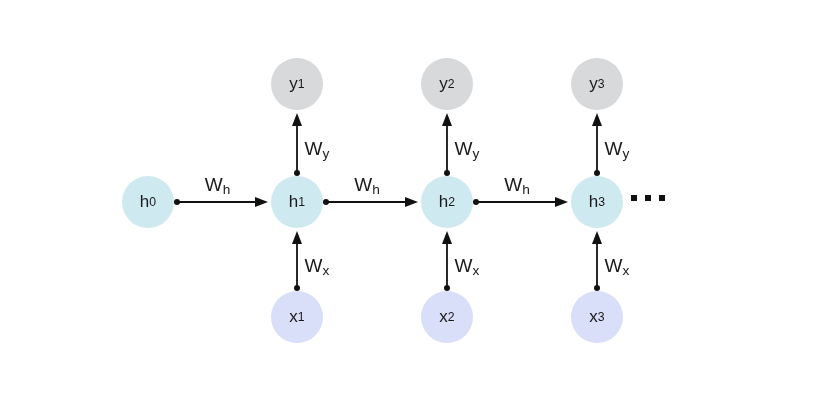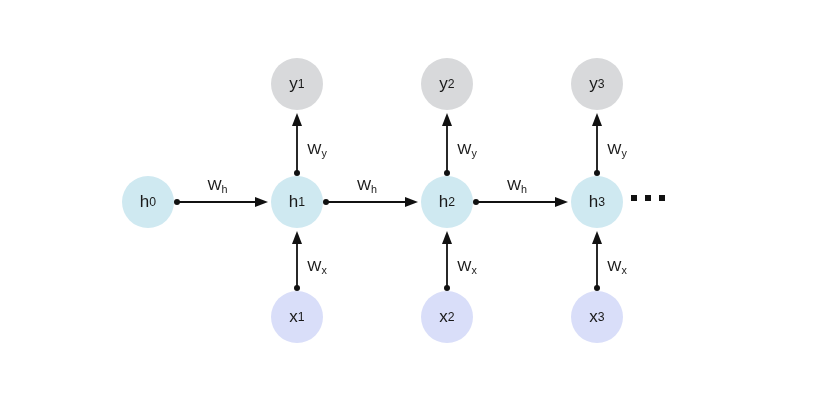--- a/index.html
+++ b/index.html
@@ -36,21 +36,21 @@
     letter-spacing: 0.2px;
   }
   .node sub, .edge-label sub {
     font-size: 0.72em;
     vertical-align: -0.28em;
     line-height: 0;
   }
   .edge-label {
     position: absolute;
     transform: translate(-50%, -50%);
-    font-size: 15px;
+    font-size: 19px;
     color: #1a1a1a;
     white-space: nowrap;
     line-height: 1;
   }
   .ellipsis {
     position: absolute;
     transform: translate(-50%, -50%);
     display: flex;
     gap: 8px;
   }

